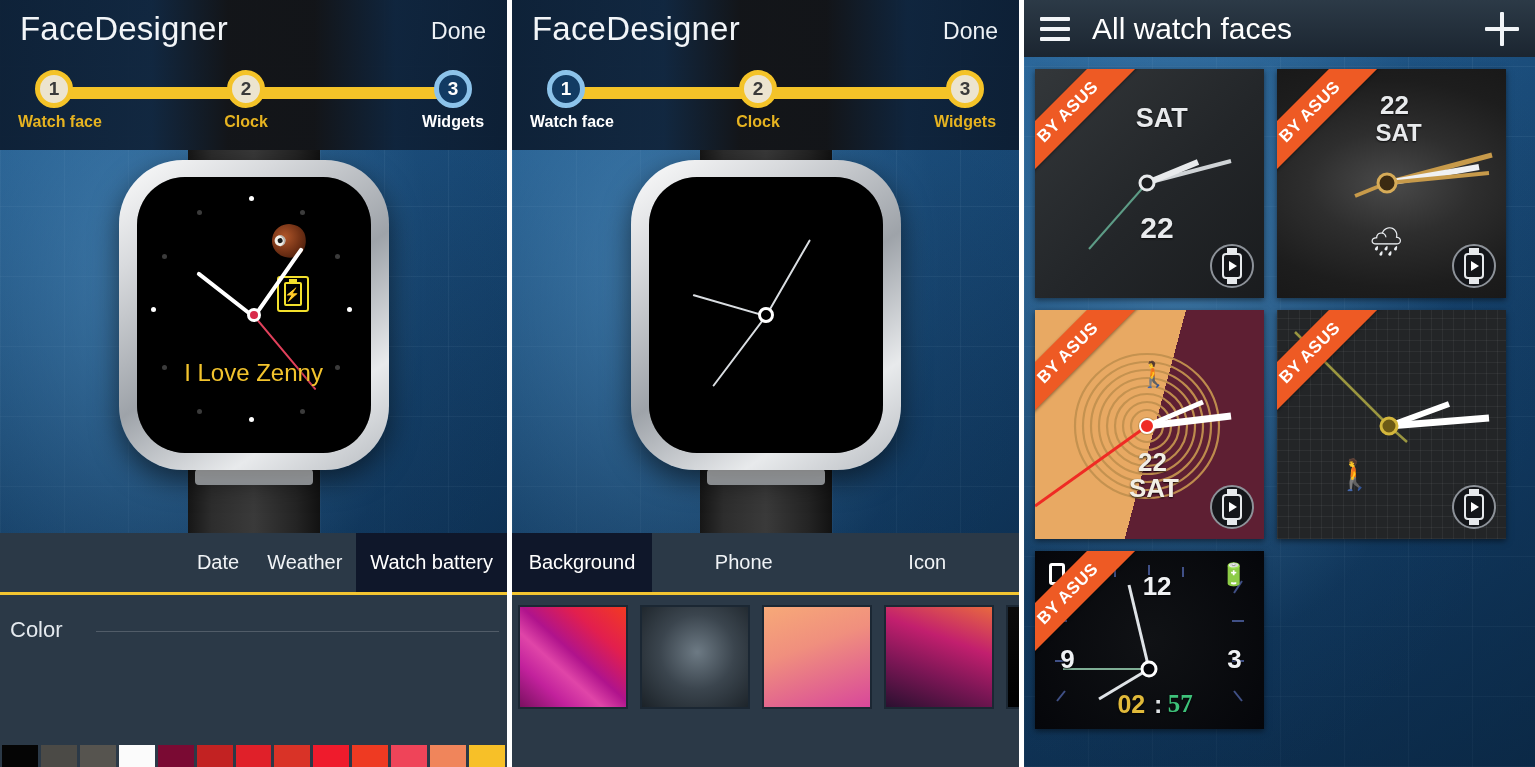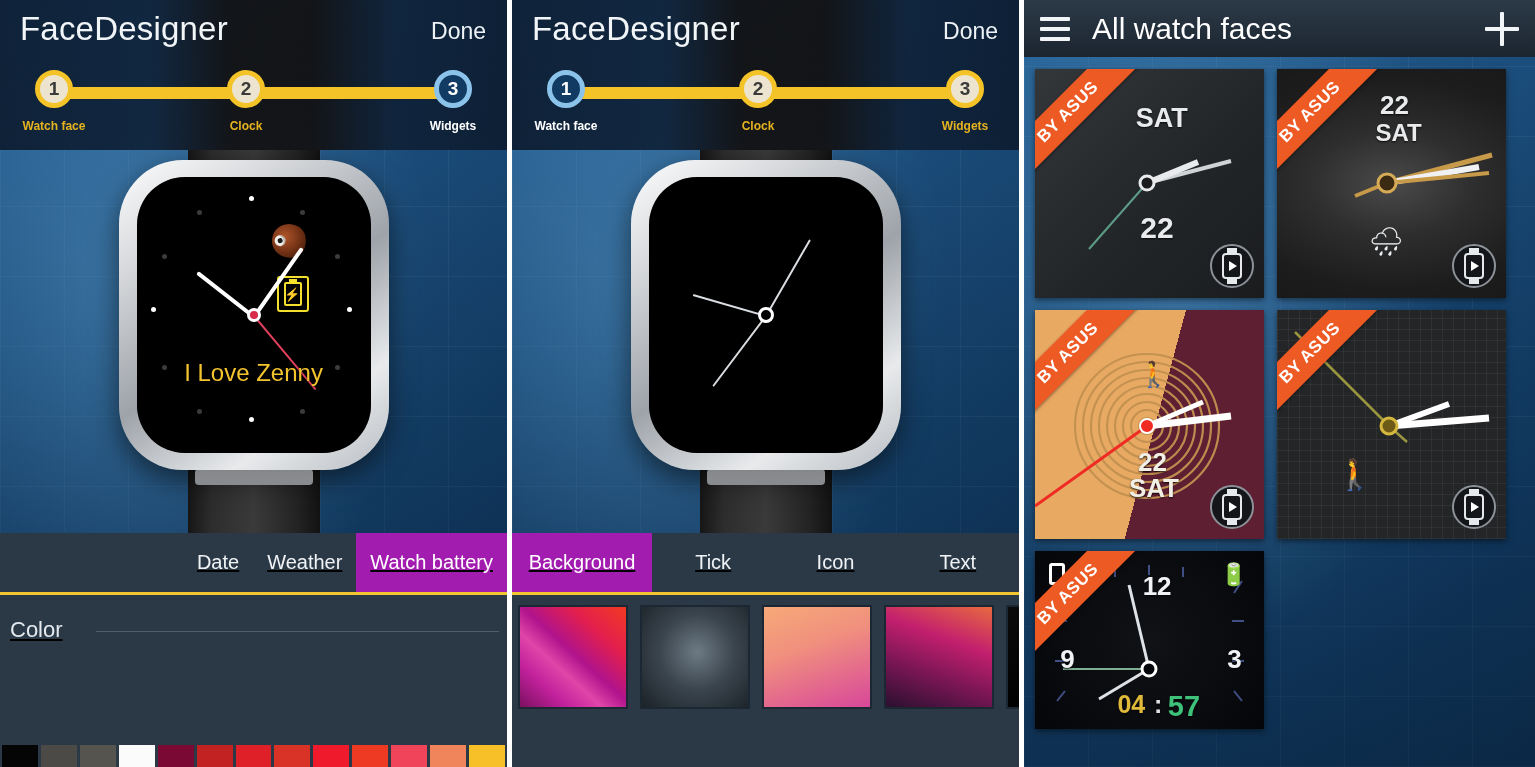--- a/index.html
+++ b/index.html
@@ -17,21 +17,21 @@
     background-image:
       radial-gradient(ellipse at 30% 35%, rgba(90,155,205,0.55) 0%, rgba(40,95,145,0.05) 55%, rgba(10,40,70,0.0) 75%),
       linear-gradient(180deg, rgba(25,70,115,0.25) 0%, rgba(10,38,66,0.65) 100%),
       repeating-linear-gradient(90deg, rgba(175,210,235,0.11) 0px, rgba(175,210,235,0.11) 1px, transparent 1px, transparent 64px),
       repeating-linear-gradient(0deg, rgba(175,210,235,0.11) 0px, rgba(175,210,235,0.11) 1px, transparent 1px, transparent 70px),
       linear-gradient(140deg, #2a6ea6 0%, #1d5383 40%, #123e68 75%, #0d2e4e 100%);
   }
 
   
   .panel { position: relative; height: 767px; overflow: hidden; }
-  .panel-1, .panel-2 { width: 507px; text-decoration: underline; }
+  .panel-1, .panel-2 { width: 507px; }
   .panel-3 { width: 511px; }
   .divider { width: 5px; height: 767px; background: #ffffff; flex: 0 0 5px; }
 
   
   .dsg-header {
     position: relative; height: 150px; width: 100%;
     background:
       linear-gradient(90deg, rgba(12,28,48,0.92) 0%, rgba(14,32,54,0.9) 30%, rgba(18,18,20,0.96) 45%,
                      rgba(18,18,20,0.96) 62%, rgba(14,32,54,0.9) 78%, rgba(12,28,48,0.92) 100%);
   }
@@ -50,21 +50,21 @@
   }
   .step { position: absolute; top: 0; width: 72px; text-align: center; }
   .step .dot {
     width: 38px; height: 38px; border-radius: 50%;
     margin: 0 auto; display: flex; align-items: center; justify-content: center;
     font-size: 19px; font-weight: 700; position: relative;
   }
   .step.inactive .dot { background: #ece4cf; color: #3a3a3a; border: 5px solid #f4c328; }
   .step.active .dot { background: #123b63; color: #ffffff; border: 5px solid #8cc3ea; }
   .step .caption {
-    margin-top: 11px; font-size: 12px; font-weight: 700; white-space: nowrap;
+    margin-top: 5px; font-size: 16px; font-weight: 700; white-space: nowrap;
   }
   .step.inactive .caption { color: #e6b320; }
   .step.active .caption { color: #ffffff; }
   .step.s1 { left: 18px; }
   .step.s2 { left: 210px; }
   .step.s3 { right: 18px; }
 
   
   .stage { position: relative; height: 383px; width: 100%; overflow: hidden; }
   .strap {
@@ -143,21 +143,21 @@
   .tabbar {
     position: relative; height: 62px; width: 100%;
     background: #2b3947; display: flex; align-items: stretch;
     border-bottom: 3px solid #f3c531;
   }
   .tabbar.p1 { justify-content: flex-end; }
   .tab {
     display: flex; align-items: center; justify-content: center;
     color: #f0f3f6; font-size: 20px; white-space: nowrap;
   }
-  .tab.sel { background: #a21caf; color: #ffffff; font-weight: 400; }
+  .tab.sel { background: #0f172a; color: #ffffff; font-weight: 400; }
   .p1 .tab { padding: 0 14px; }
   .p1 .tab.t0 { padding-left: 14px; }
   .p2 .tab { flex: 1; }
   .p2 .tab.sel { flex: 0 0 140px; }
 
   .options-area { background: #2b3947; height: 205px; width: 100%; position: relative; }
 
   
   .opt-row { display: flex; align-items: center; padding: 22px 0 0 16px; }
   .checkbox {
@@ -363,23 +363,22 @@
           <div class="hand" style="width:88px;height:2px;background:#d9dde1;transform:rotate(300deg);"></div>
           <div class="hand" style="width:88px;height:2px;background:#d9dde1;transform:rotate(127deg);"></div>
           <div class="hand" style="width:76px;height:2px;background:#d9dde1;transform:rotate(196deg);"></div>
           <div class="hub ring"></div>
         </div>
       </div>
     </div>
 
     <div class="tabbar p2">
       <div class="tab sel">Background</div>
-      <div class="tab">Tick</div>
+      <div class="tab">Phone</div>
       <div class="tab">Icon</div>
-      <div class="tab">Text</div>
     </div>
 
     <div class="options-area">
       <div class="thumbs" id="thumb-row">
           <div class="thumb" style="background: linear-gradient(42deg, rgb(122, 16, 96) 0%, rgb(194, 33, 156) 22%, rgb(224, 69, 168) 38%, rgb(176, 19, 140) 52%, rgb(226, 31, 78) 74%, rgb(242, 58, 34) 100%);"></div>
           <div class="thumb" style="background: radial-gradient(circle at 52% 45%, rgb(109, 122, 132) 0%, rgb(59, 69, 78) 48%, rgb(27, 34, 40) 100%);"></div>
           <div class="thumb" style="background: linear-gradient(160deg, rgb(247, 169, 120) 0%, rgb(240, 143, 126) 40%, rgb(216, 71, 154) 100%);"></div>
           <div class="thumb" style="background: linear-gradient(200deg, rgb(232, 105, 63) 0%, rgb(194, 31, 110) 35%, rgb(123, 22, 85) 65%, rgb(43, 16, 48) 100%);"></div>
           <div class="thumb" style="background: linear-gradient(rgb(11, 11, 11), rgb(0, 0, 0));"></div>
         </div>
@@ -501,22 +500,22 @@
           <line x1="114" y1="118" x2="94" y2="34" stroke="#dfe3e7" stroke-width="3"></line>
           <line x1="114" y1="118" x2="64" y2="148" stroke="#dfe3e7" stroke-width="3"></line>
           <line x1="114" y1="118" x2="28" y2="118" stroke="#7fae95" stroke-width="2"></line>
           <circle cx="114" cy="118" r="7" fill="#05060a" stroke="#ffffff" stroke-width="3"></circle>
         </svg>
         <div style="position:absolute;left:6%;top:7%;width:16px;height:22px;border:3px solid #ffffff;border-radius:3px;"></div>
         <div style="position:absolute;right:7%;top:6%;font-size:22px;color:#ffffff;">🔋</div>
         <div class="fc-label" style="left:47%;top:11%;font-size:26px;color:#f0f2f4;">12</div>
         <div class="fc-label" style="left:11%;top:52%;font-size:26px;color:#f0f2f4;">9</div>
         <div class="fc-label" style="left:84%;top:52%;font-size:26px;color:#f0f2f4;">3</div>
-        <div class="fc-label" style="left:36%;top:78%;font-size:25px;color:#e0b93a;">04</div>
+        <div class="fc-label" style="left:36%;top:78%;font-size:25px;color:#e0b93a;">02</div>
         <div class="fc-label" style="left:52%;top:78%;font-size:25px;color:#dfe3e6;">:</div>
-        <div class="fc-label" style="left:58%;top:78%;font-size:29px;color:#3ec27a;">57</div>
+        <div class="fc-label" style="left:58%;top:78%;font-size:25px;color:#3ec27a;font-family:Liberation Serif, serif;">57</div>
         <div class="ribbon">BY ASUS</div>
       </div>
 
     </div>
   </div>
 
 </div>
 
 </body></html>

